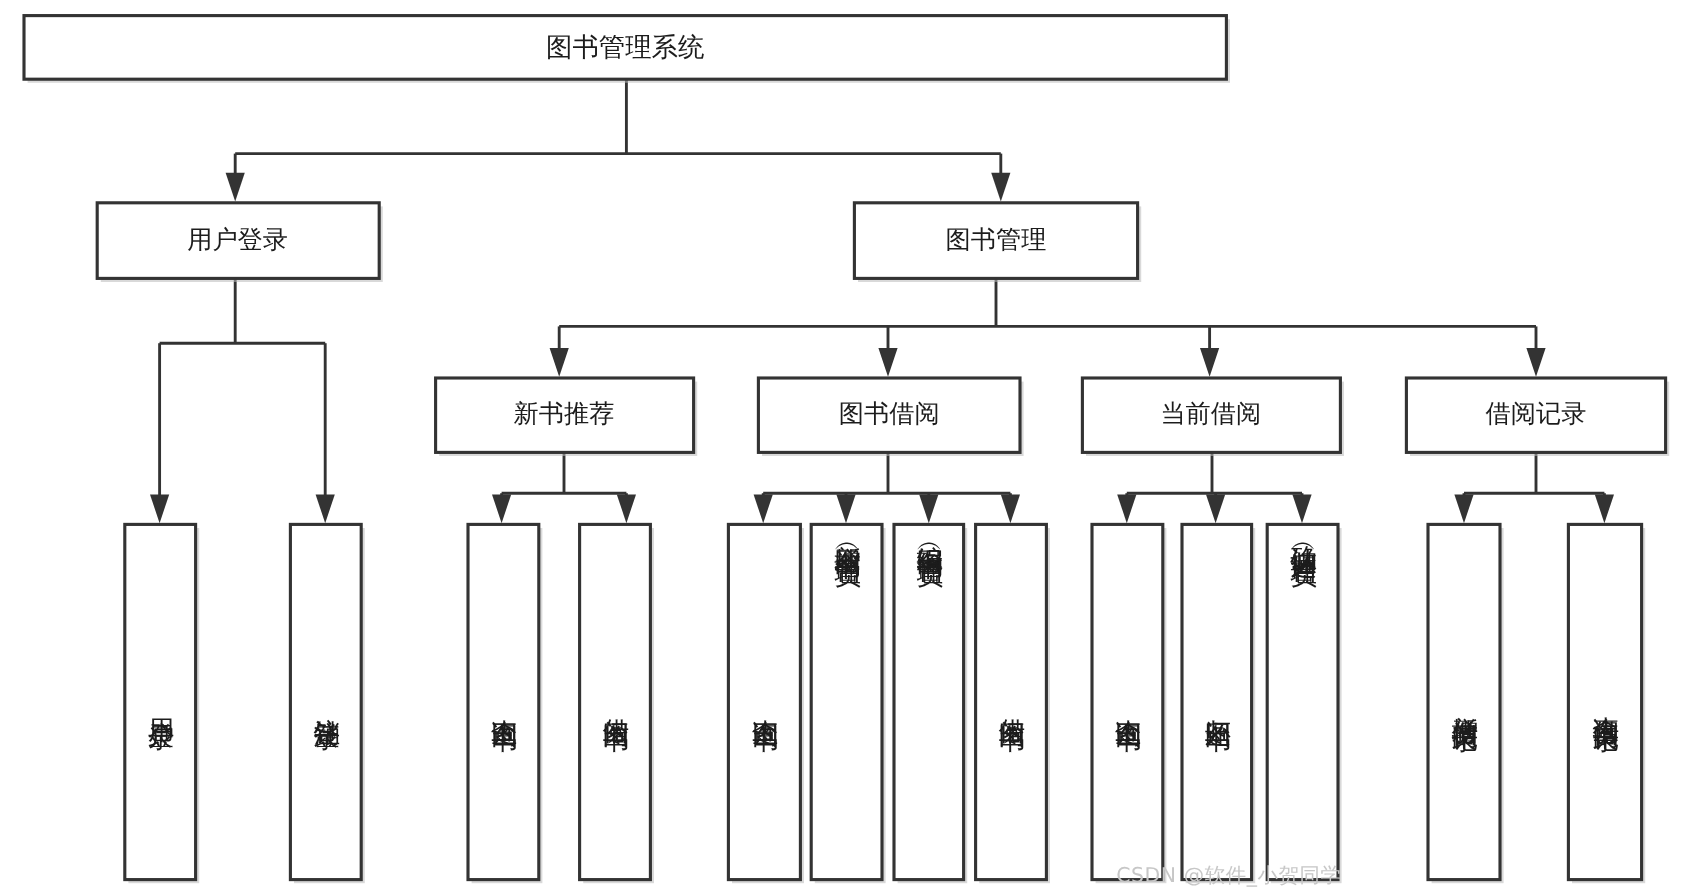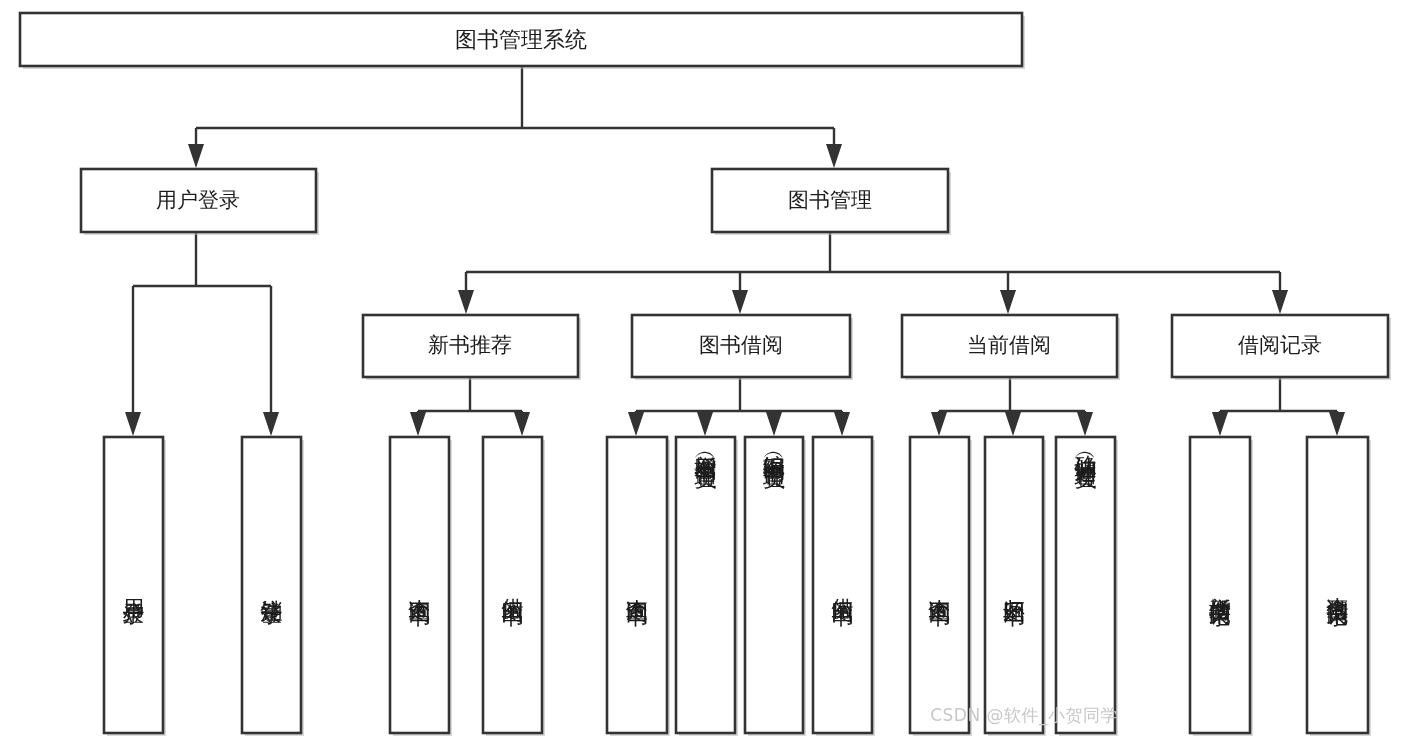--- a/index.html
+++ b/index.html
@@ -71,21 +71,21 @@
     font-family: "DejaVu Sans", "Liberation Sans", sans-serif;
     font-size: 22px;
     line-height: 1.08;
     letter-spacing: 2px;
     color: #1c1c1c;
     white-space: nowrap;
   }
   .watermark {
     position: absolute;
     right: 14px;
-    bottom: 20px;
+    bottom: 6px;
     font-family: "DejaVu Sans", "Liberation Sans", sans-serif;
     font-size: 17px;
     color: #c7c7c7;
     letter-spacing: 0.5px;
     user-select: none;
   }
 </style>
 </head>
 <body>
 

